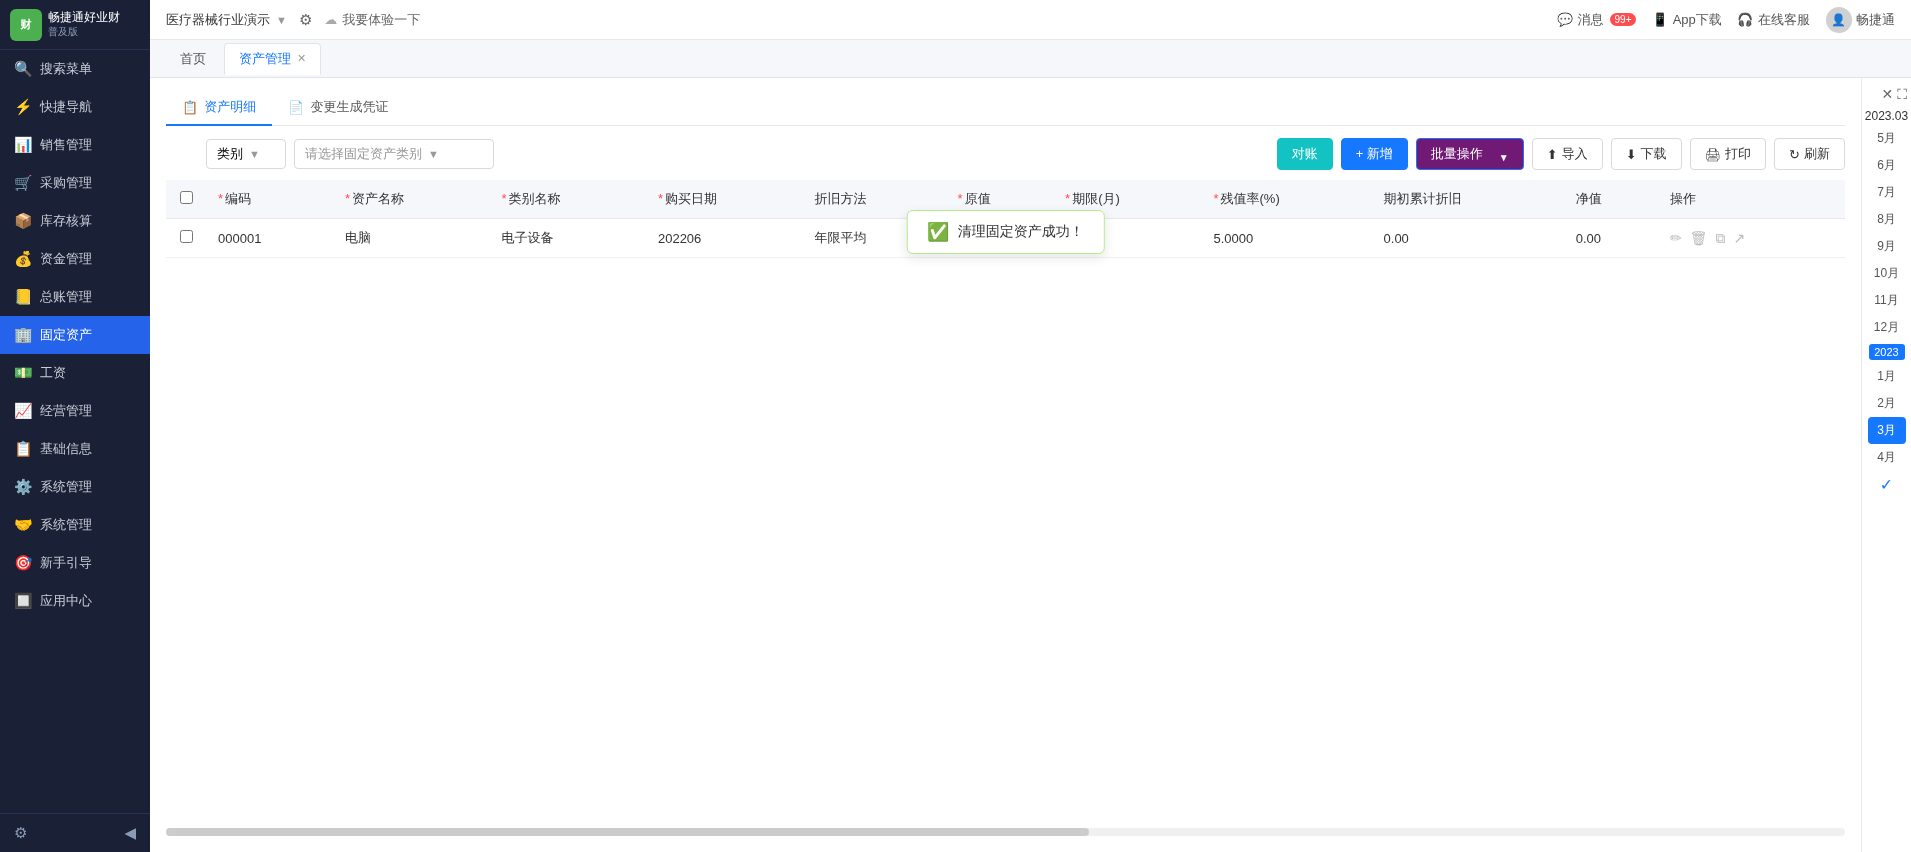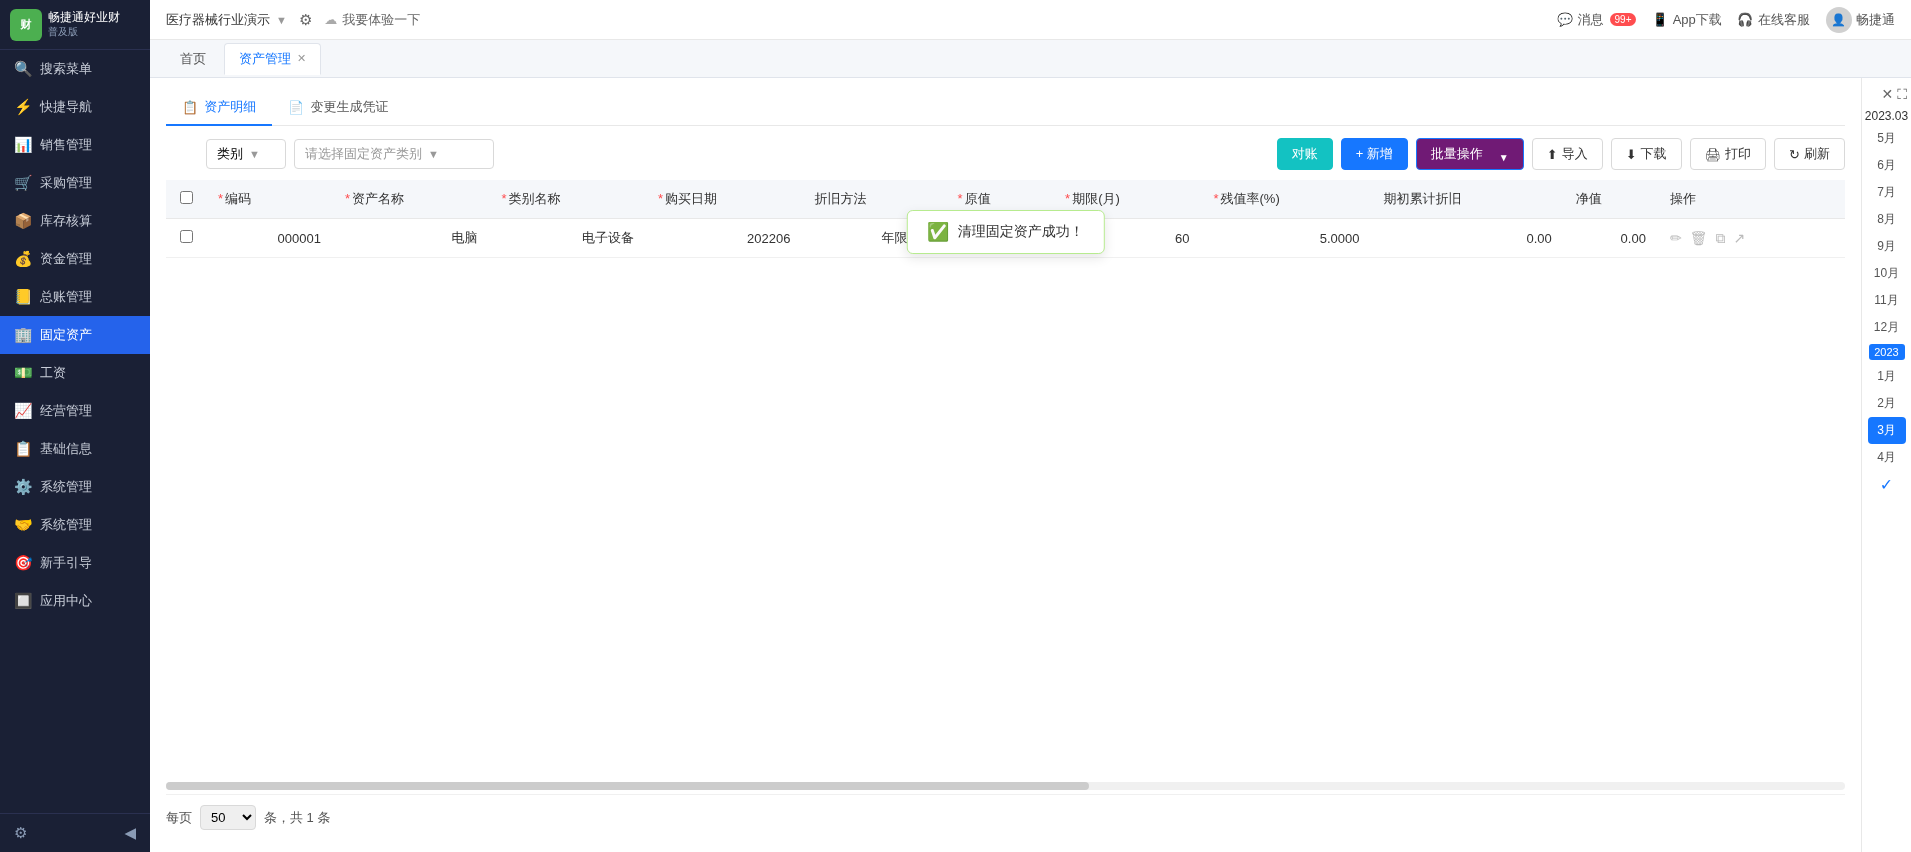--- a/index.html
+++ b/index.html
@@ -200,21 +200,20 @@
       color: #333;
       border-bottom: 1px solid #e8e8e8;
       white-space: nowrap;
     }
     th .required { color: #ff4d4f; margin-right: 2px; }
     td {
       padding: 10px 12px;
       border-bottom: 1px solid #f0f0f0;
       color: #333;
       white-space: nowrap;
-      text-align: right;
     }
     .subtotal-row td { background: #fafafa; color: #666; }
     .subtotal-icon { color: #1677ff; margin-right: 4px; font-size: 11px; }
     .action-icons { display: flex; gap: 8px; color: #bbb; }
     .action-icon { cursor: pointer; font-size: 14px; }
     .checkbox-cell { width: 40px; text-align: center; }
 
     
     .success-toast {
       position: absolute;
@@ -542,29 +541,20 @@
               </td>
             </tr>
           </tbody>
         </table>
       </div>
 
       <div class="h-scrollbar">
         <div class="h-scrollbar-thumb"></div>
       </div>
 
-      <div class="table-footer">
-        <span>每页</span>
-        <select class="page-size-select">
-          <option>50</option>
-          <option>100</option>
-          <option>200</option>
-        </select>
-        <span>条，共 1 条</span>
-      </div>
     </div>
 
     <div class="right-panel">
       <div class="right-panel-header">
         <span class="rp-icon">✕</span>
         <span class="rp-icon">⛶</span>
       </div>
       <div class="year-label">2023.03</div>
 
     <div class="month-item">5月</div>

